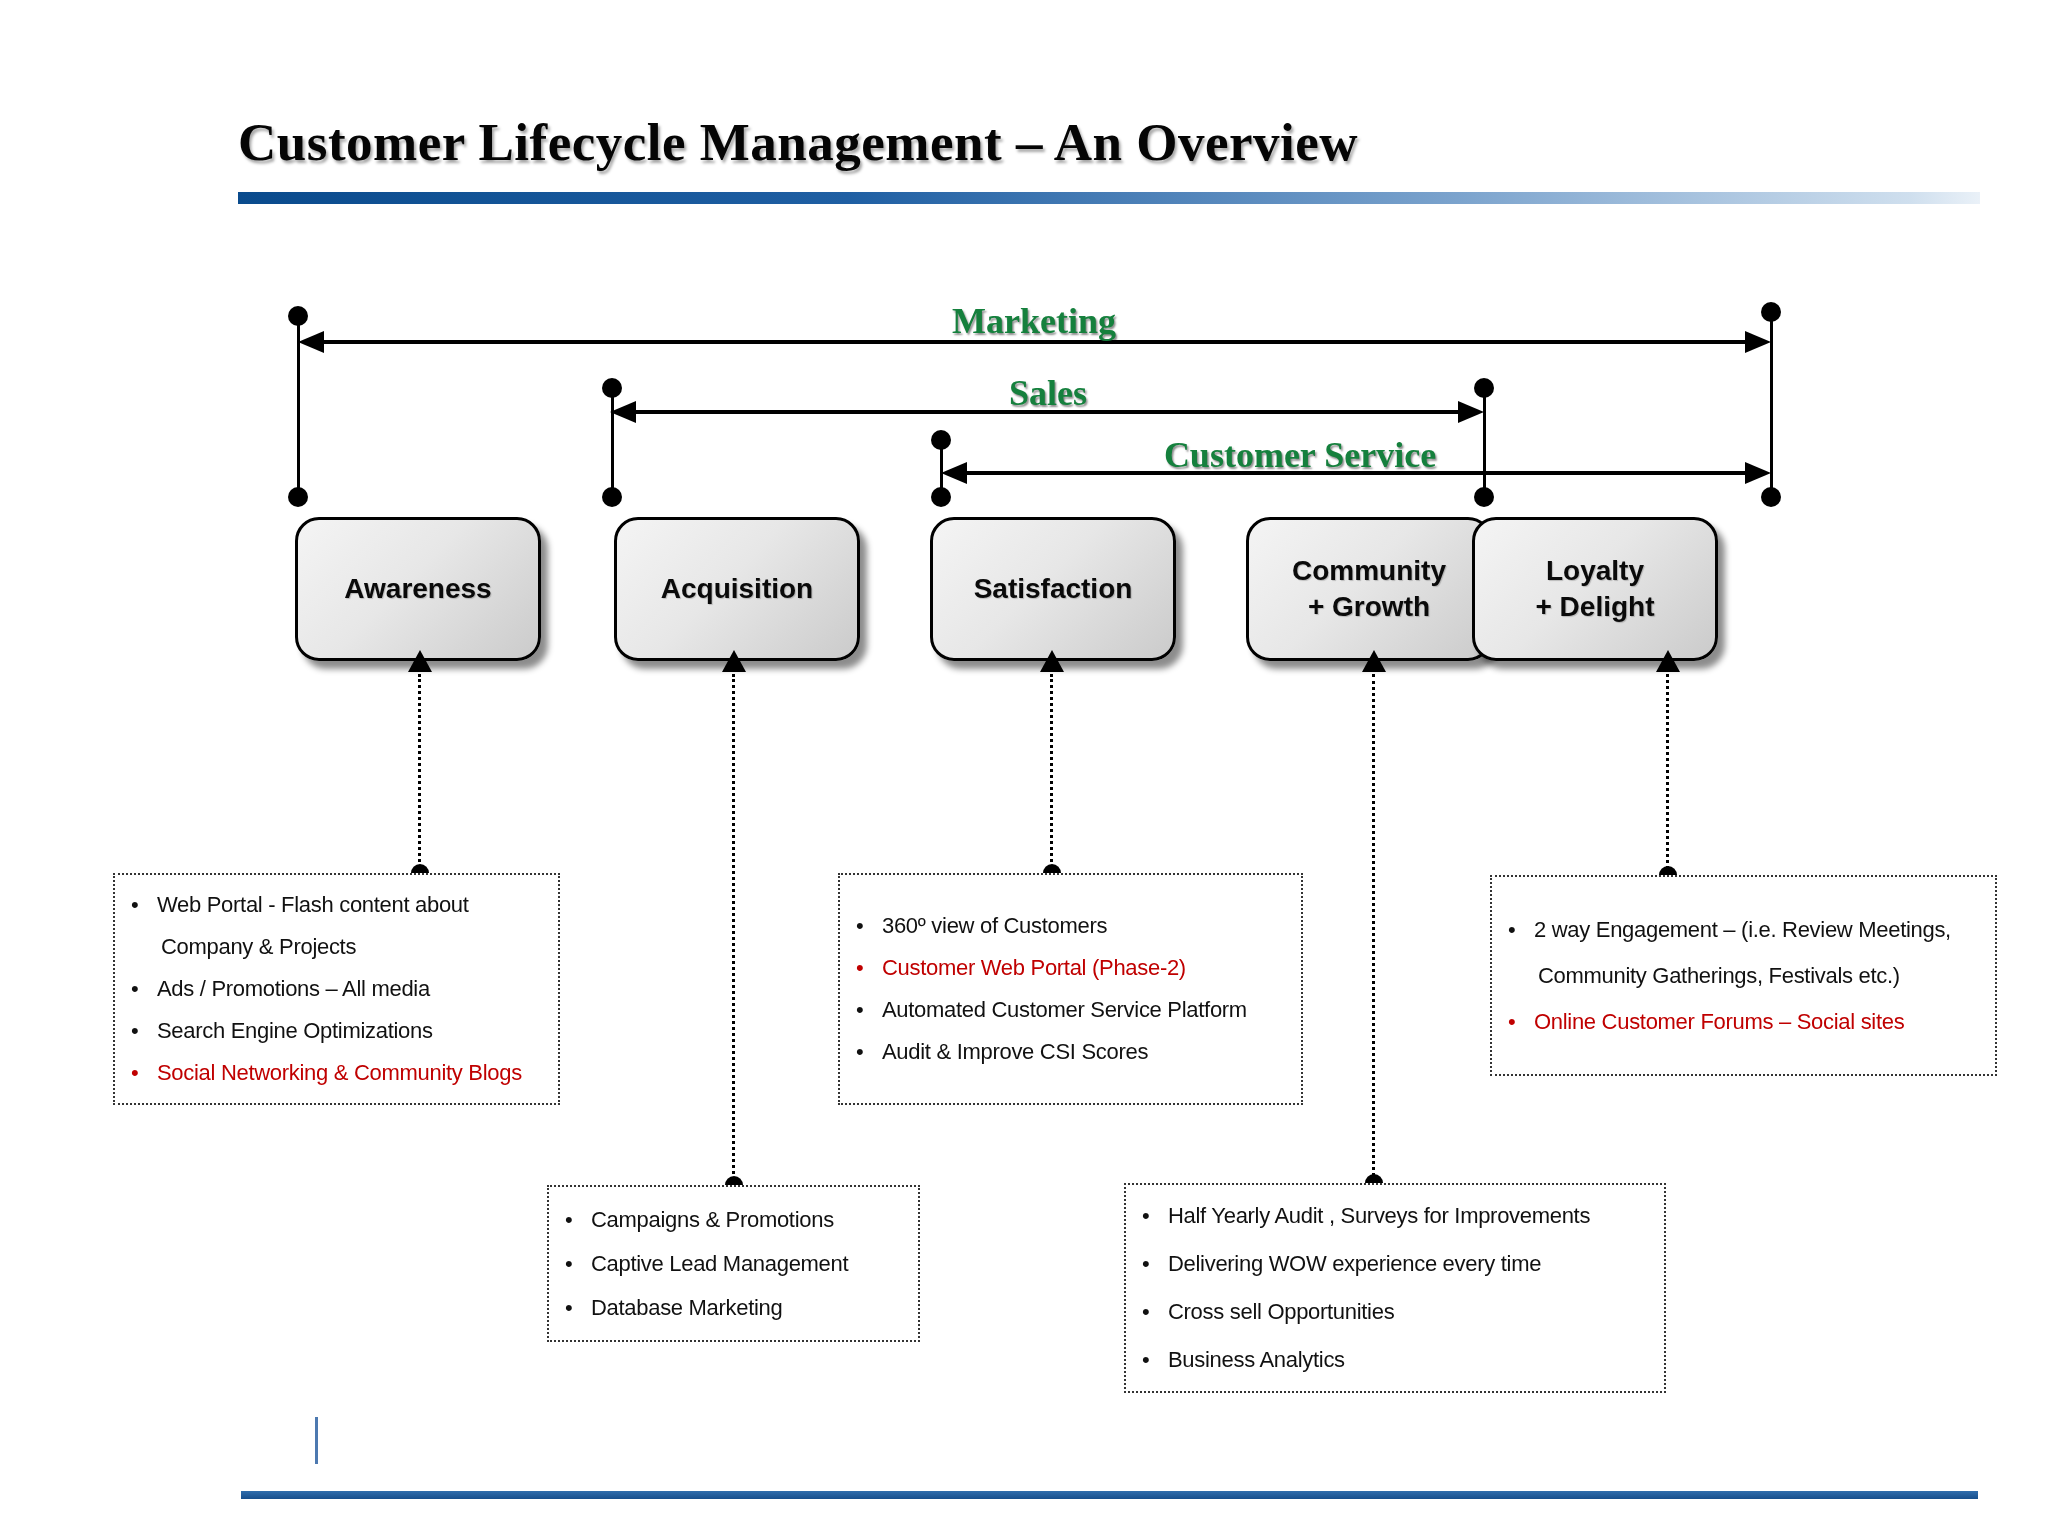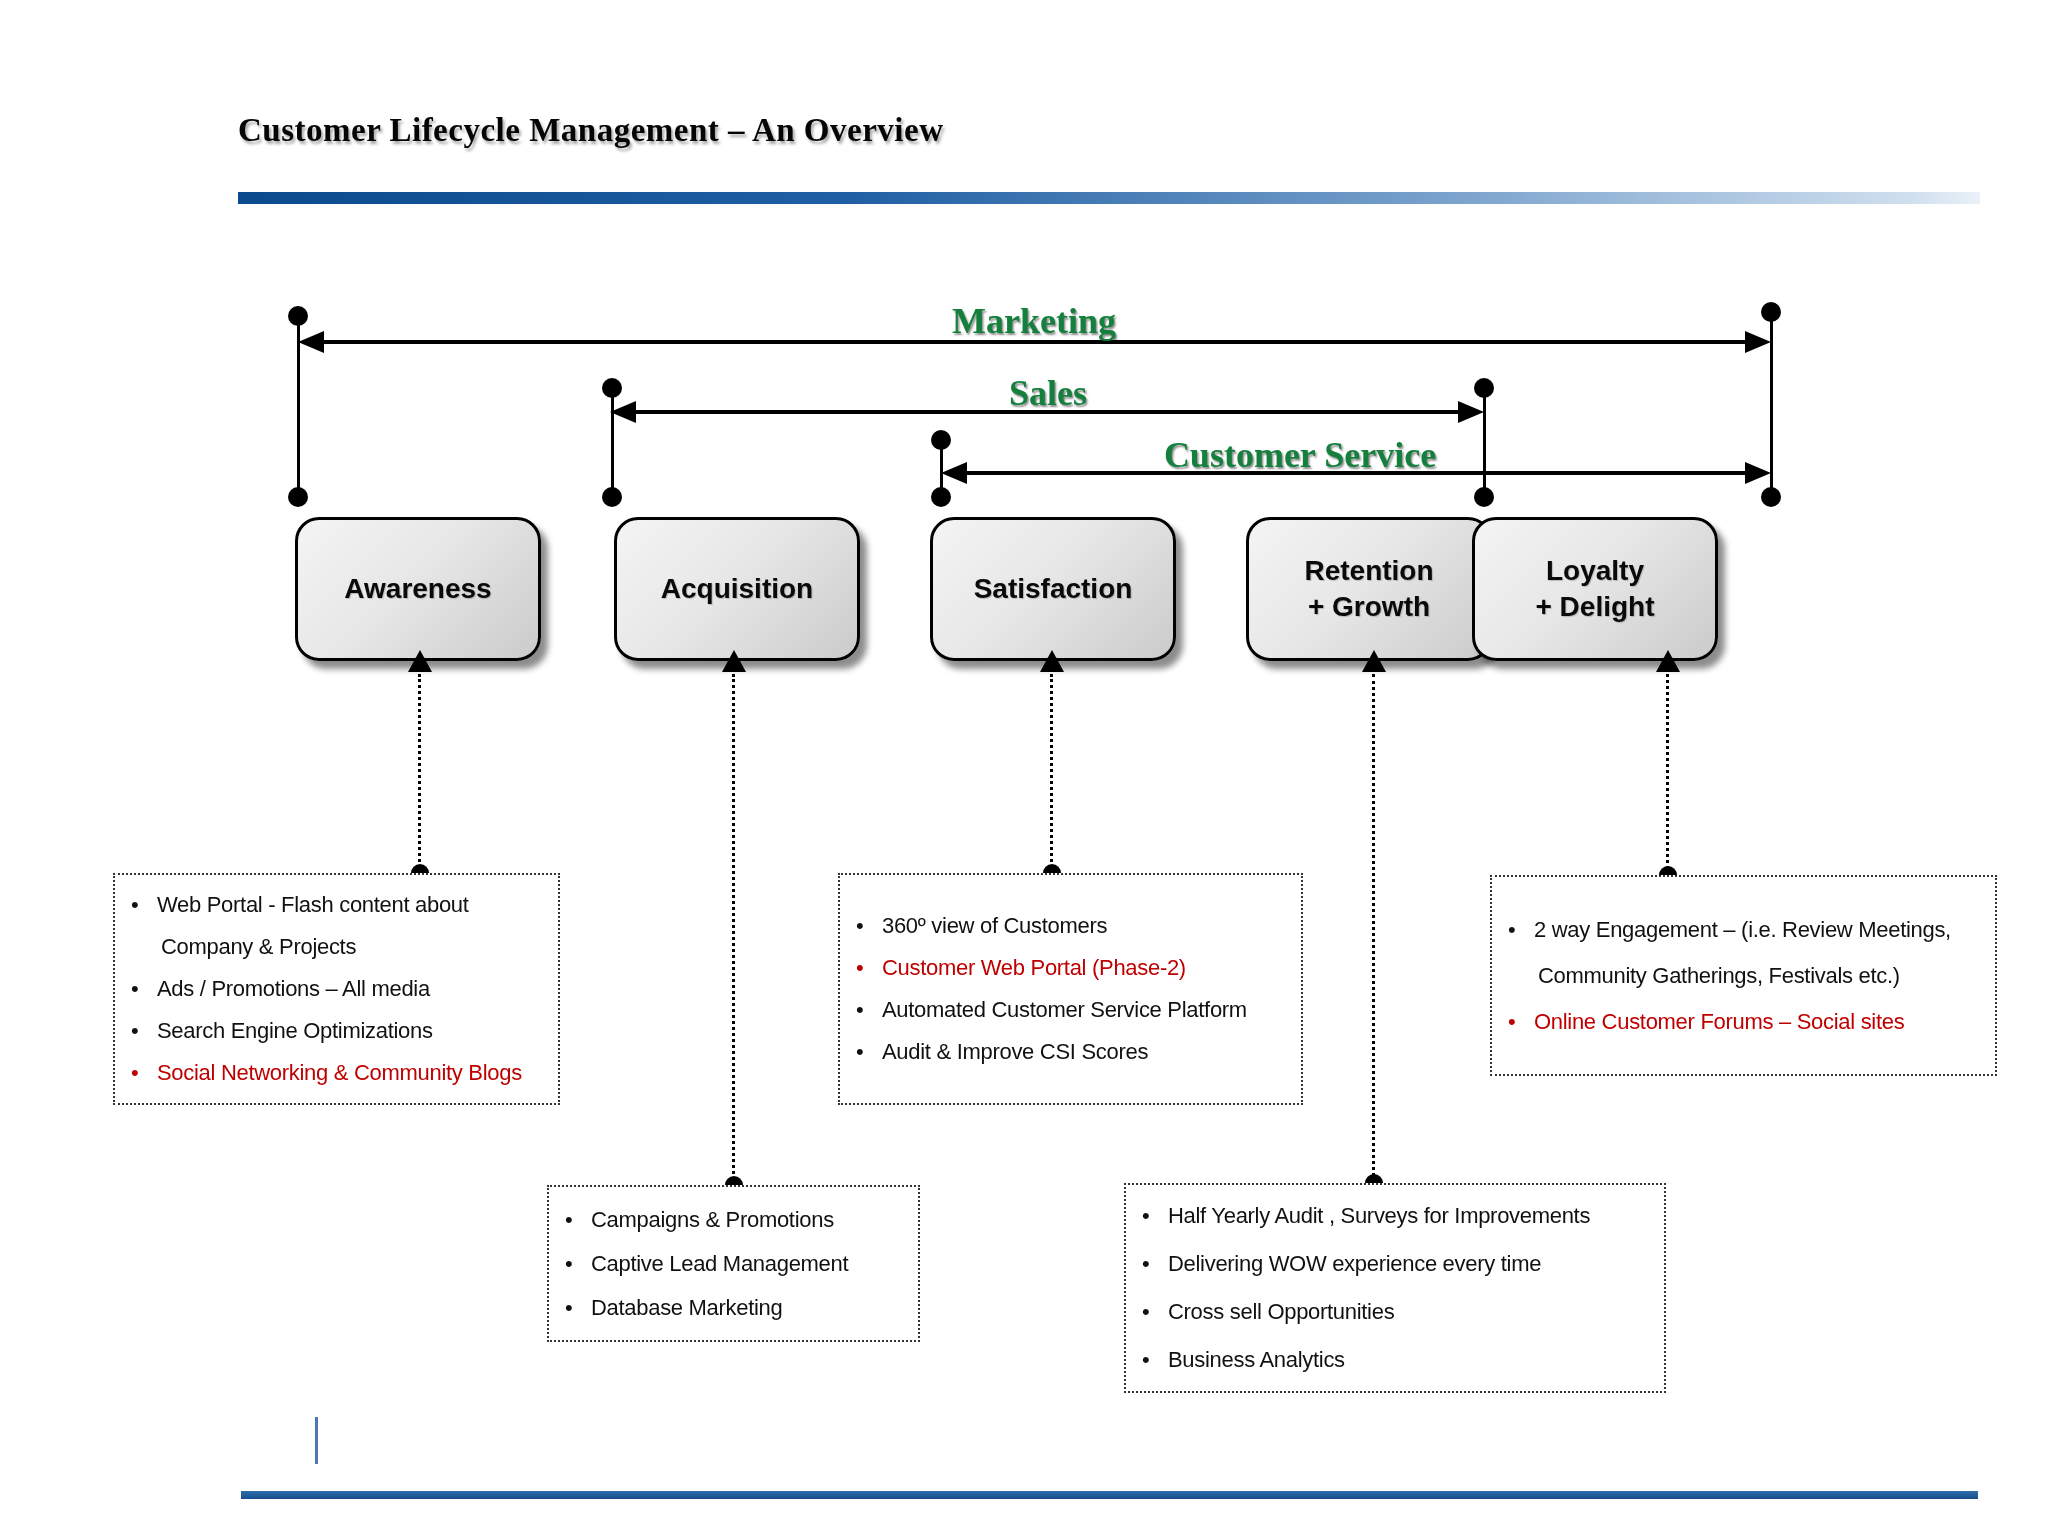--- a/index.html
+++ b/index.html
@@ -1,21 +1,21 @@
 <!DOCTYPE html>
 <html><head>
 <meta charset="utf-8">
 <style>
   html,body{margin:0;padding:0;background:#fff;}
   .canvas{position:relative;width:2048px;height:1536px;background:#ffffff;overflow:hidden;
           font-family:"Liberation Sans",sans-serif;}
 
   
   .title{position:absolute;left:238px;top:112px;font-family:"Liberation Serif",serif;
-         font-weight:bold;font-size:33px;color:#050505;letter-spacing:0.5px;
+         font-weight:bold;font-size:53px;color:#050505;letter-spacing:0.5px;
          text-shadow:2px 3px 3px rgba(0,0,0,0.35);white-space:nowrap;}
   .top-rule{position:absolute;left:238px;top:192px;width:1742px;height:12px;
             background:linear-gradient(to right,#0a4b8d 0%,#1f5fa3 35%,#7ba3cd 70%,#cfdfee 96%,#eaf1f8 100%);}
 
   
   .shaft{position:absolute;height:4px;background:#000;}
   .ah-l,.ah-r,.ah-u{position:absolute;width:0;height:0;}
   .ah-l{border-top:11px solid transparent;border-bottom:11px solid transparent;border-right:26px solid #000;}
   .ah-r{border-top:11px solid transparent;border-bottom:11px solid transparent;border-left:26px solid #000;}
   .ah-u{border-left:12px solid transparent;border-right:12px solid transparent;border-bottom:22px solid #000;}
@@ -98,21 +98,21 @@
   </div>
   <div class="stage" style="left:614px;">
     <span>Acquisition</span>
     <span></span>
   </div>
   <div class="stage" style="left:930px;">
     <span>Satisfaction</span>
     <span></span>
   </div>
   <div class="stage" style="left:1246px;">
-    <span>Retention</span>
+    <span>Community</span>
     <span>+ Growth</span>
   </div>
   <div class="stage" style="left:1472px;">
     <span>Loyalty</span>
     <span>+ Delight</span>
   </div>
 
   <div class="ah-u" style="left:408px;top:650px;"></div>
   <div class="dotline" style="left:418px;top:674px;height:199px;"></div>
   <div class="sdot" style="left:411px;top:864px;"></div>

